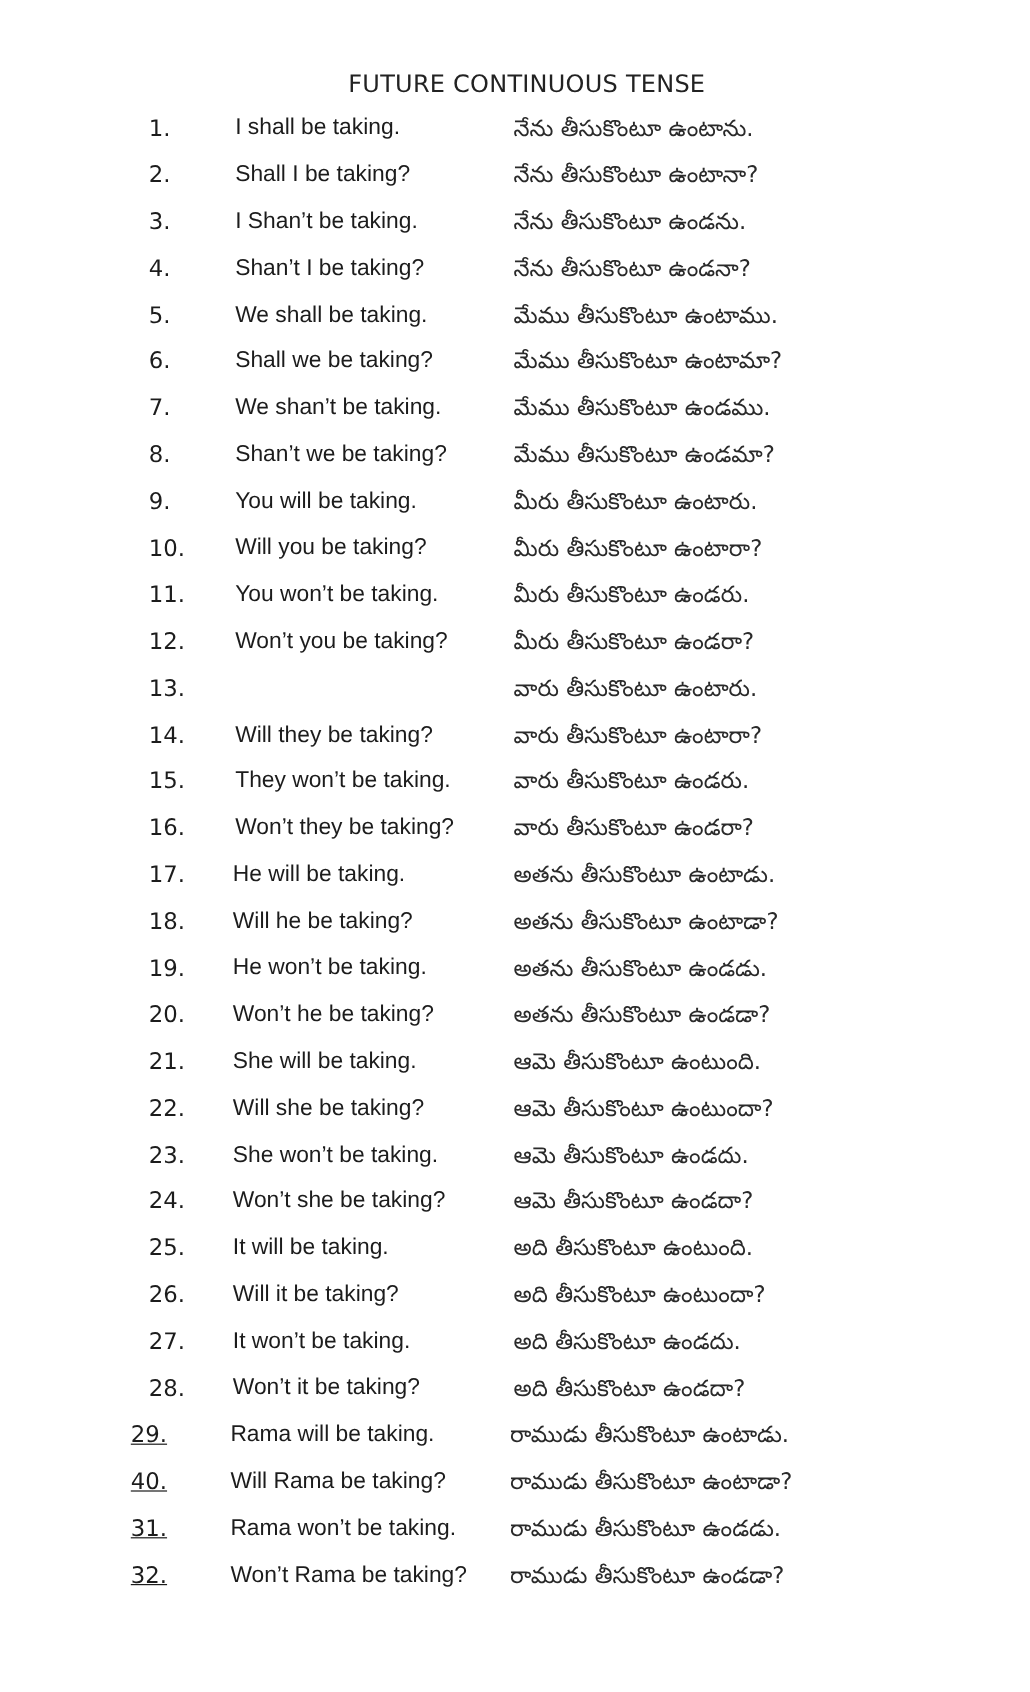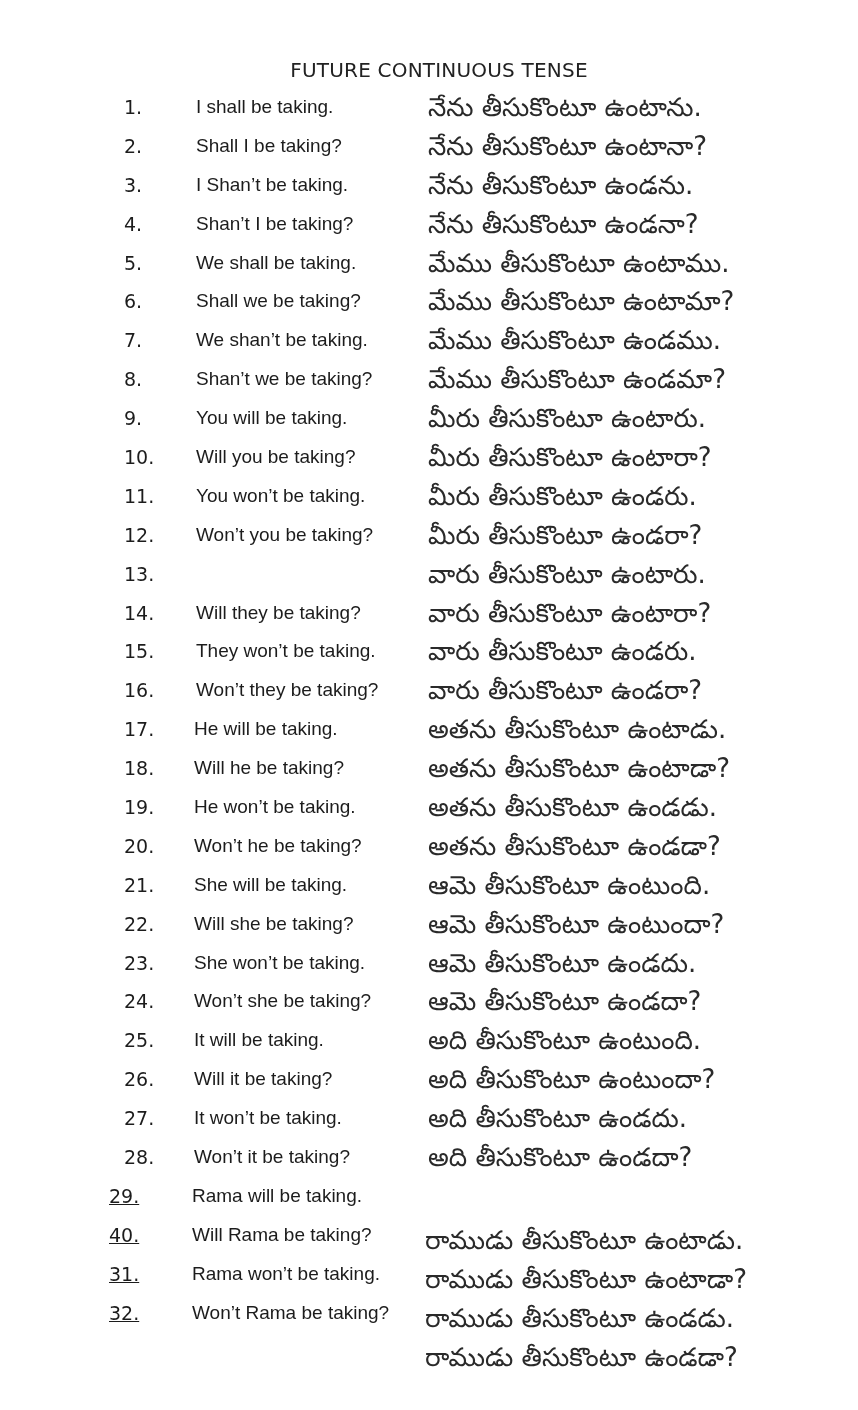--- a/index.html
+++ b/index.html
@@ -58,27 +58,27 @@
       left: 184px;
       font-family: Liberation Sans, sans-serif;
       font-size: 19px;
       color: #1c1c1c;
       margin-left: 12px;
     }
     .te {
       position: absolute;
       left: 428px;
       font-family: "DejaVu Sans", "Liberation Sans", sans-serif;
-      font-size: 26px;
+      font-size: 19px;
       color: #2a2a2a;
     }
     .row.shift .en { left: 182px; }
     .row.shift2 .en { left: 180px; }
     .row.shift2 .num { left: 109px; text-decoration: underline; }
-    .row.shift2 .te { left: 425px; margin-top: 44px; }
+    .row.shift2 .te { left: 425px; }
   </style>
 </head>
 <body>
 
 <div class="page">
   <div class="title">FUTURE CONTINUOUS TENSE</div>
 
   <div class="rows">
     <div class="row">
         <span class="num">1.</span>

